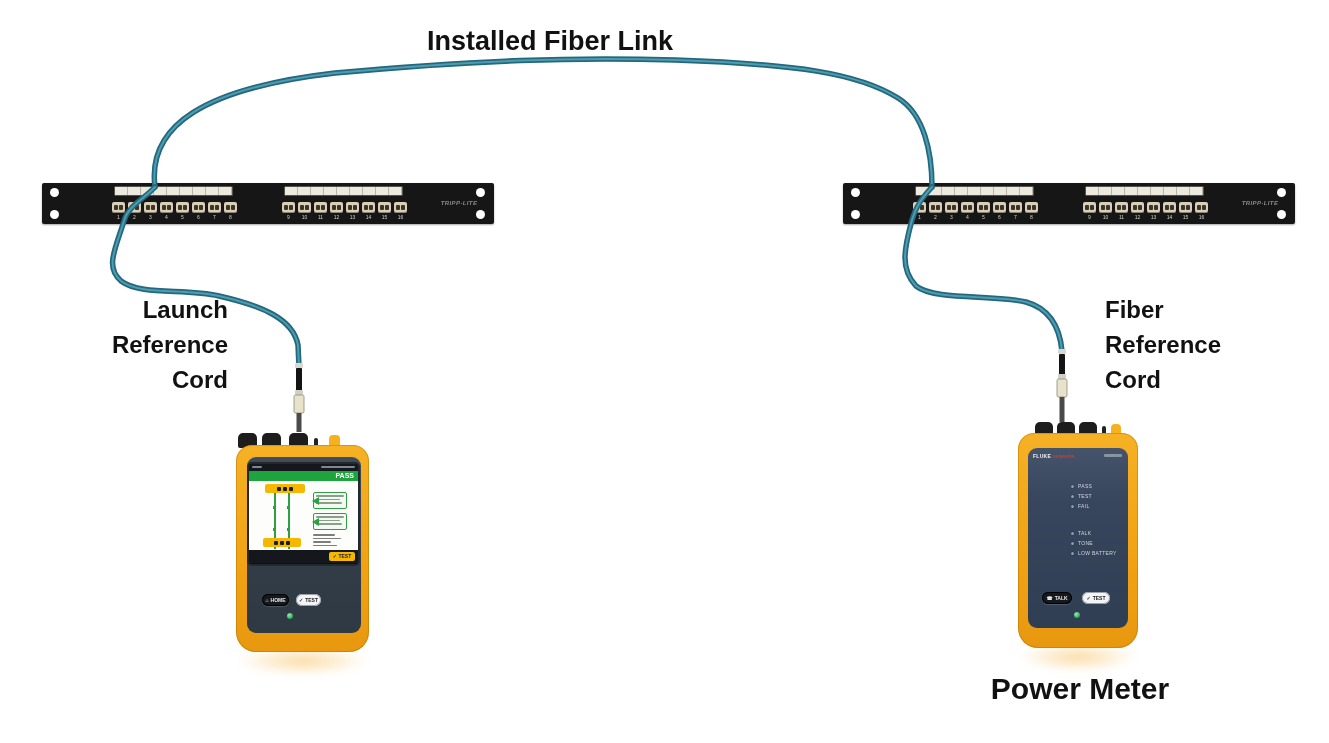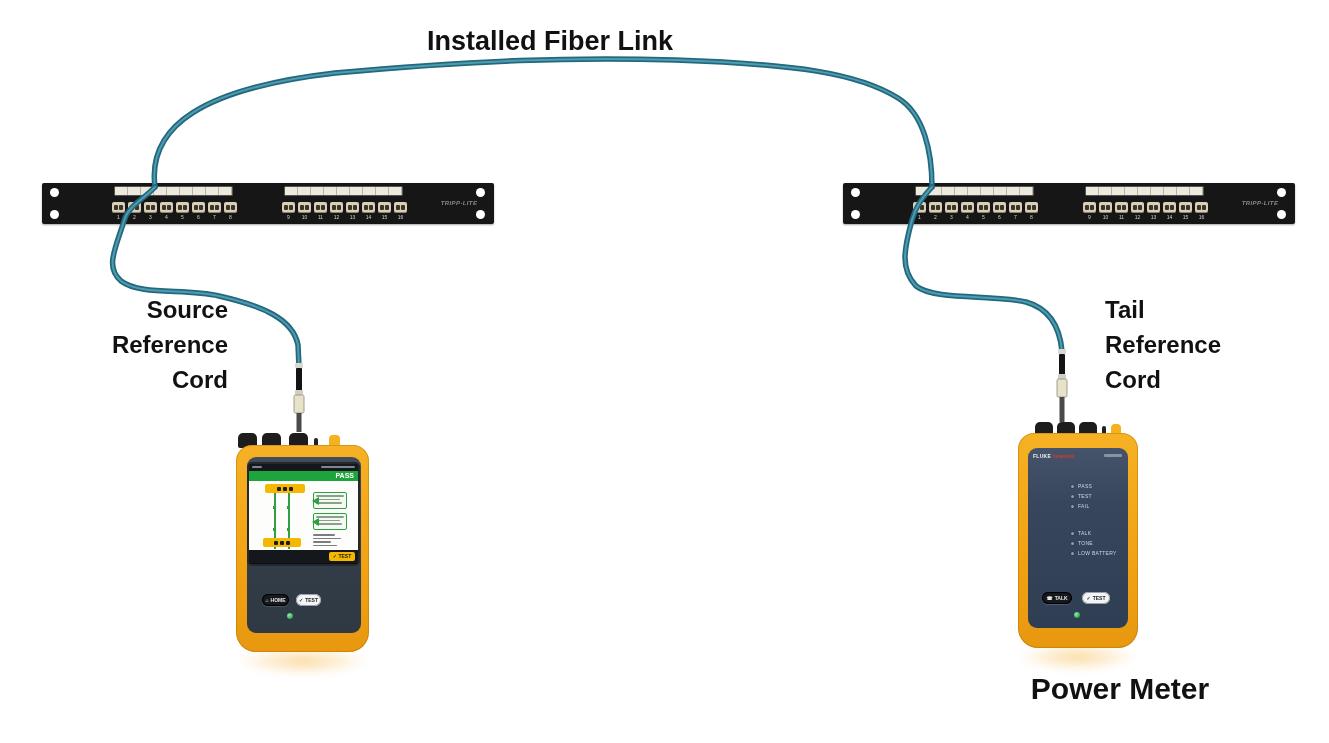--- a/index.html
+++ b/index.html
@@ -362,26 +362,26 @@
               <i></i>
             </div>
             <div class="pnum">16</div>
           </div>
         </div>
     </div>
     <div class="panel-logo">TRIPP·LITE</div>
   </div>
 
   <div class="cord-label launch">
-    <div>Source</div>
+    <div>Launch</div>
     <div>Reference</div>
     <div>Cord</div>
   </div>
   <div class="cord-label tail">
-    <div>Tail</div>
+    <div>Fiber</div>
     <div>Reference</div>
     <div>Cord</div>
   </div>
 
   <div class="device" style="left:236px; top:425px; width:134px; height:240px;">
     <div class="cap" style="left:2px;  top:8px; width:19px; height:15px;"></div>
     <div class="cap" style="left:26px; top:8px; width:19px; height:15px;"></div>
     <div class="cap" style="left:53px; top:8px; width:19px; height:15px;"></div>
     <div class="nub" style="left:78px; top:13px; width:4px; height:9px;"></div>
     <div class="ytab" style="left:93px; top:10px; width:11px; height:12px;"></div>
@@ -518,15 +518,15 @@
 
     <g>
       <rect x="1058" y="349" width="8" height="5" rx="1" fill="#d8d8d0"></rect>
       <rect x="1059" y="354" width="6" height="22" rx="1" fill="#141414"></rect>
       <rect x="1058" y="374" width="8" height="5" rx="1" fill="#cfcfc6"></rect>
       <rect x="1057" y="379" width="10" height="18" rx="1.5" fill="#e8e2ca" stroke="#8d8a76" stroke-width="0.8"></rect>
       <rect x="1059.5" y="397" width="5" height="25" fill="#4a4a4a"></rect>
     </g>
   </svg>
 
-  <div class="device-label" style="left:1120px; top:672px;">Power Meter</div>
+  <div class="device-label" style="left:1080px; top:672px;">Power Meter</div>
 
 </div>
 
 </body></html>

